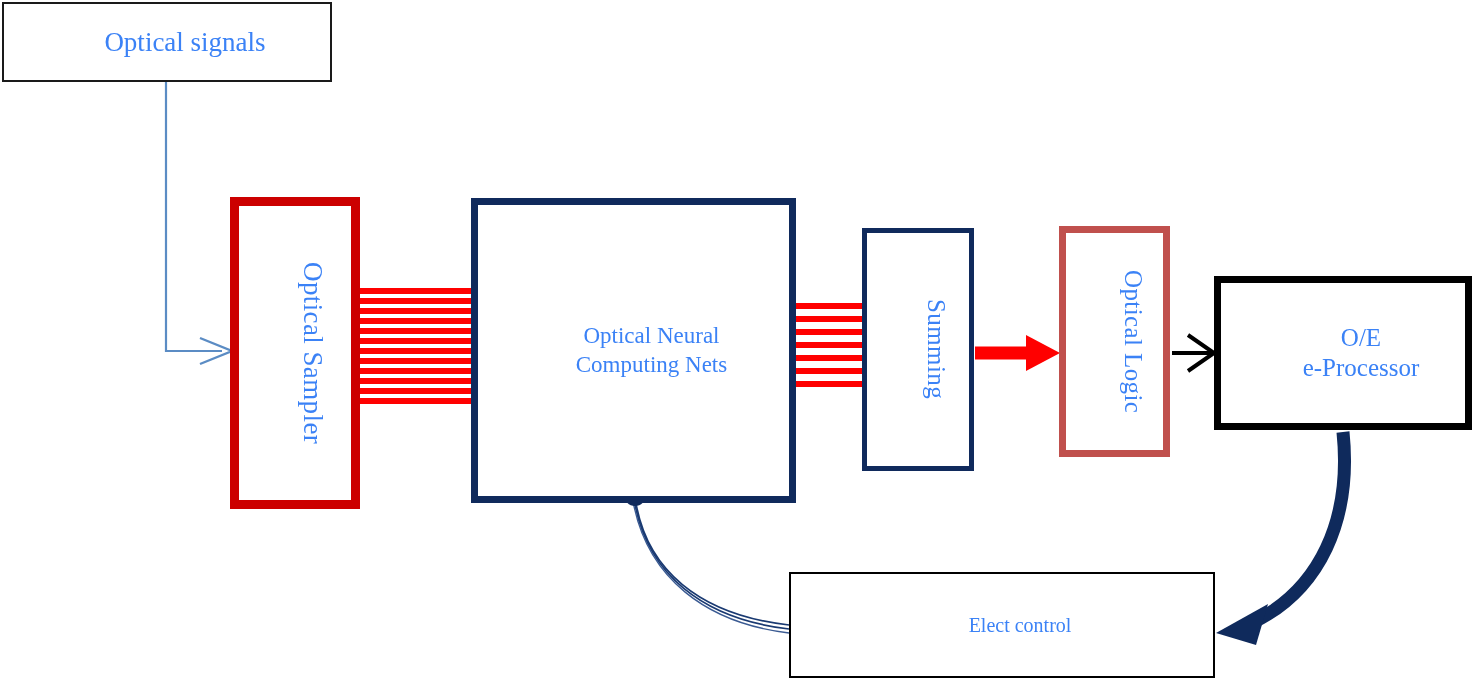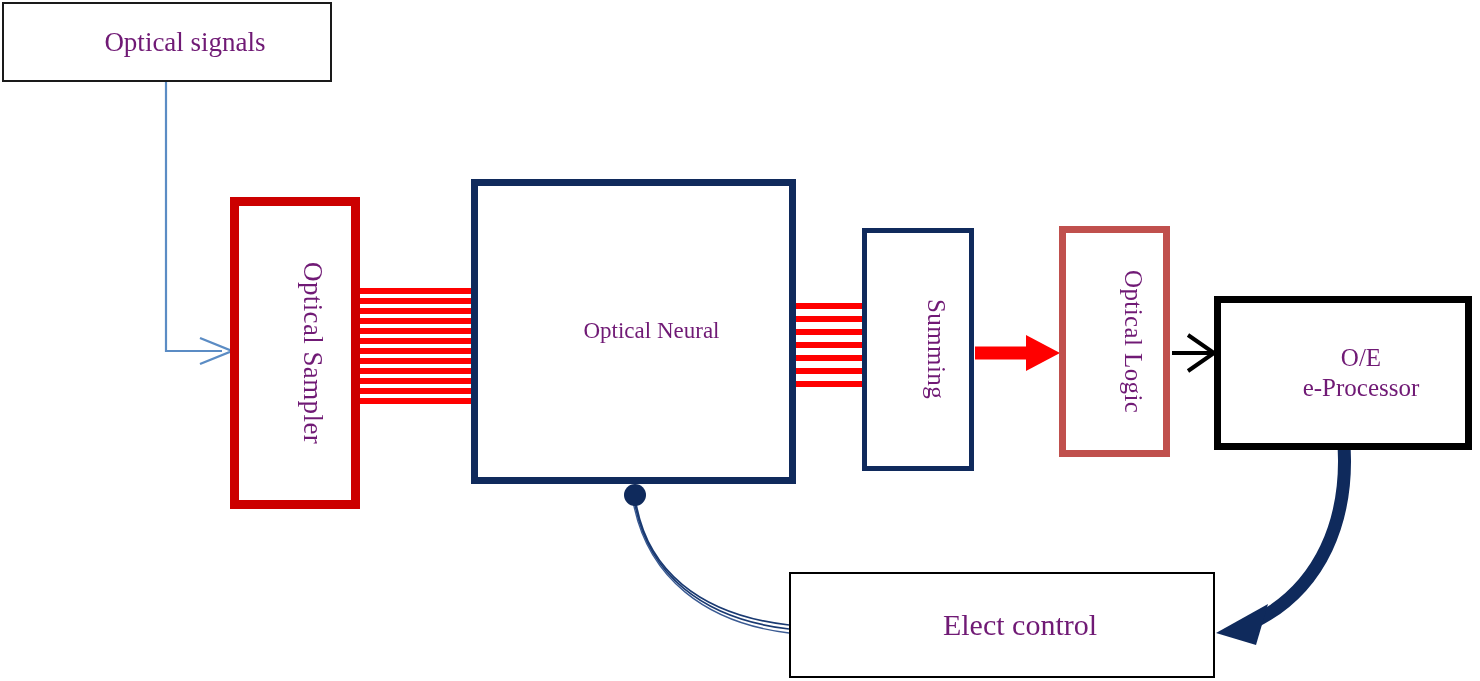--- a/index.html
+++ b/index.html
@@ -16,21 +16,21 @@
     font-family: "Liberation Serif", "DejaVu Serif", serif;
   }
   .box {
     position: absolute;
     box-sizing: border-box;
     background: #ffffff;
     display: flex;
     align-items: center;
     justify-content: center;
     text-align: center;
-    color: #701a75;
+    color: #3b82f6;
     line-height: 1.22;
     padding-left: 36px;
   }
   .vert-label {
     writing-mode: vertical-rl;
     text-orientation: mixed;
     white-space: nowrap;
     letter-spacing: 0.4px;
   }
 
@@ -39,45 +39,44 @@
     left: 2px; top: 2px; width: 330px; height: 80px;
     border: 2px solid #1a1a1a;
     font-size: 27px;
   }
   #optical-sampler-box {
     left: 230px; top: 197px; width: 130px; height: 312px;
     border: 9px solid #CC0000;
     font-size: 27px;
   }
   #oncn-box {
-    left: 471px; top: 179px; width: 325px; height: 305px;
+    left: 471px; top: 198px; width: 325px; height: 305px;
     border: 7px solid #102A5C;
     font-size: 23px;
   }
   #summing-box {
     left: 862px; top: 228px; width: 112px; height: 243px;
     border: 5px solid #102A5C;
     font-size: 25px;
   }
   #optical-logic-box {
     left: 1059px; top: 226px; width: 111px; height: 231px;
     border: 7px solid #C0504D;
     font-size: 25px;
   }
   #oe-processor-box {
     left: 1214px; top: 276px; width: 258px; height: 154px;
     border: 7px solid #000000;
     font-size: 25px;
     flex-direction: column;
-    margin-top: 20px;
   }
   #elect-control-box {
     left: 789px; top: 572px; width: 426px; height: 106px;
     border: 2px solid #000000;
-    font-size: 30px;
+    font-size: 20px;
     flex-direction: row;
   }
 
   
   .svg-layer {
     position: absolute;
     left: 0; top: 0;
     width: 1480px; height: 681px;
     pointer-events: none;
   }
@@ -158,20 +157,21 @@
     <span>Optical signals</span>
   </div>
 
   <div class="box" id="optical-sampler-box">
     <span class="vert-label">Optical Sampler</span>
   </div>
 
   <div class="box" id="oncn-box">
     <div>
       <div>Optical Neural</div>
+      <div>Computing  Nets</div>
     </div>
   </div>
 
   <div class="box" id="summing-box">
     <span class="vert-label">Summing</span>
   </div>
 
   <div class="box" id="optical-logic-box">
     <span class="vert-label">Optical Logic</span>
   </div>

